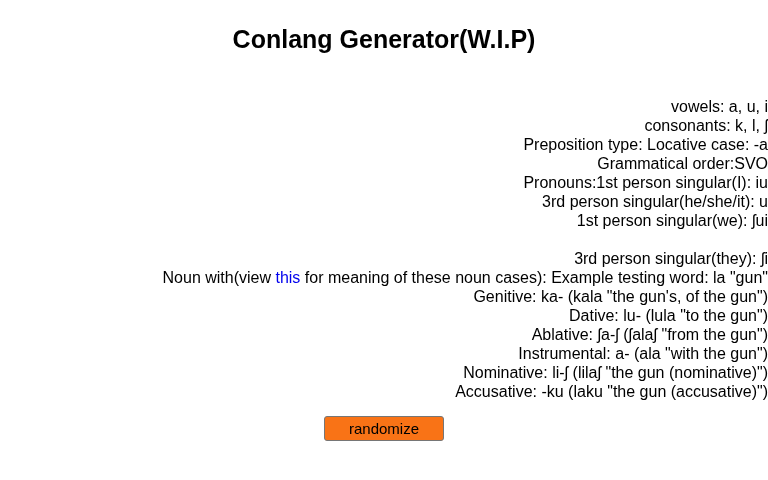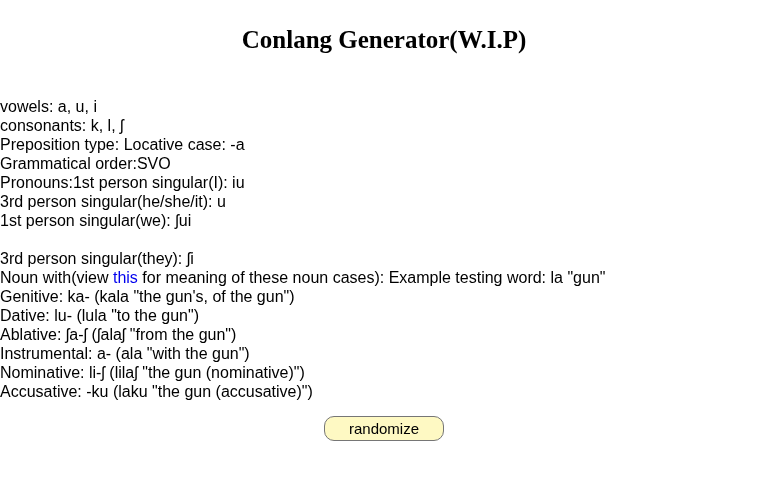--- a/index.html
+++ b/index.html
@@ -15,48 +15,48 @@
     height: 480px;
     overflow: hidden;
     background: #FFFFFF;
   }
   h1.title {
     margin: 25px 0 0 0;
     text-align: center;
     font-size: 25px;
     line-height: 29px;
     font-weight: bold;
-    font-family: Liberation Serif, serif;
   }
   .content {
     margin-top: 43px;
-    text-align: left;
+    text-align: right;
     font-size: 16px;
     line-height: 19px;
+    margin-left: 40px;
   }
   .line {
     min-height: 19px;
     white-space: pre-wrap;
   }
   a.inline-link {
     color: #0000EE;
     cursor: pointer;
   }
   .button-row {
     text-align: center;
     margin-top: 15px;
   }
   button.randomize {
     font-family: "Liberation Sans", sans-serif;
     font-size: 15px;
     line-height: 17px;
     color: #000000;
-    background: #fef9c3;
+    background: #f97316;
     border: 1px solid #767676;
-    border-radius: 10px;
+    border-radius: 3px;
     padding: 3px 24px;
     cursor: pointer;
   }
 </style>
 </head>
 <body>
 
 <div class="page">
 
   <h1 class="title">Conlang Generator(W.I.P)</h1>

